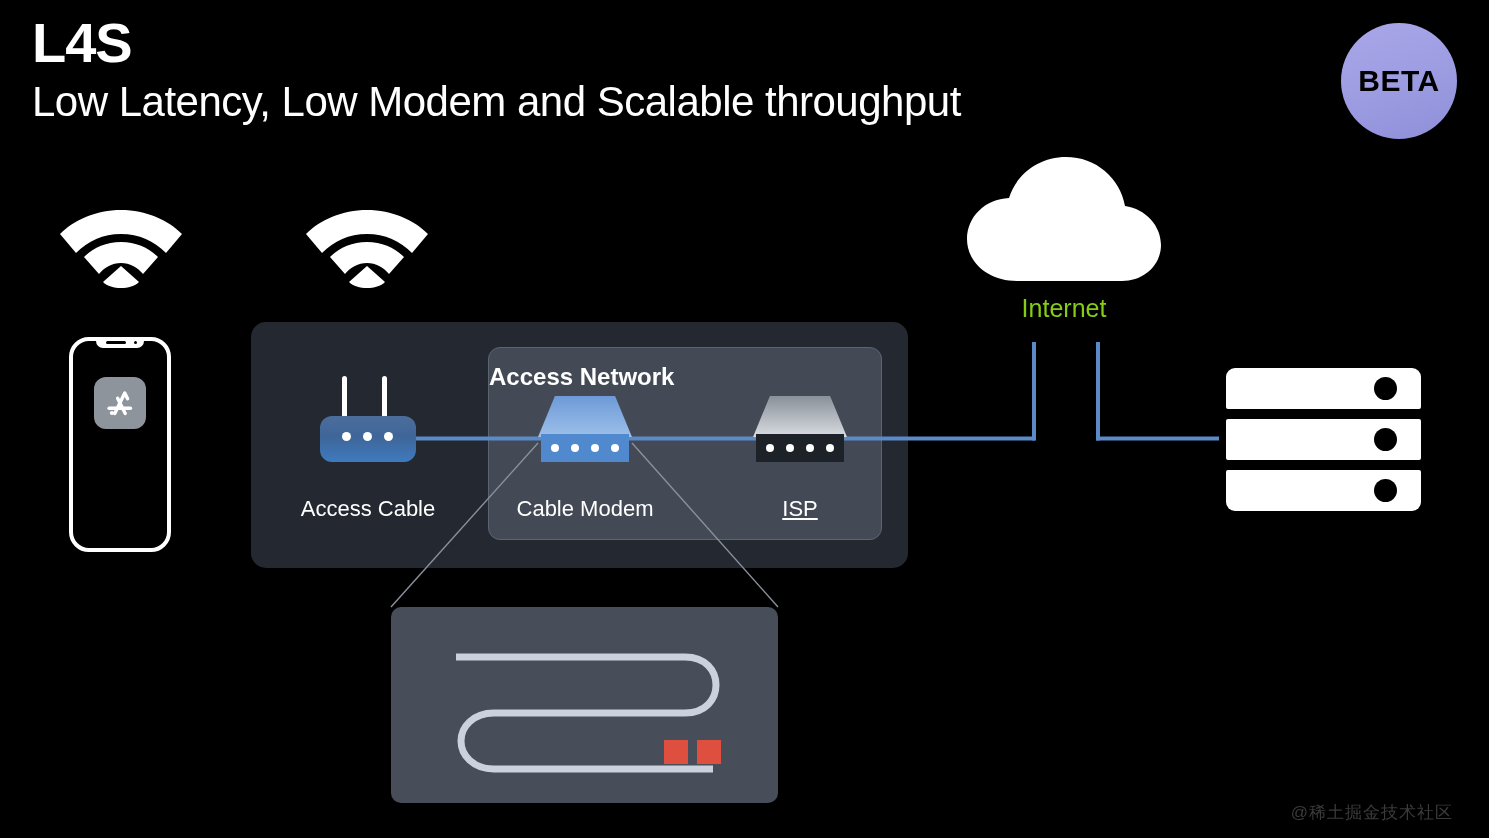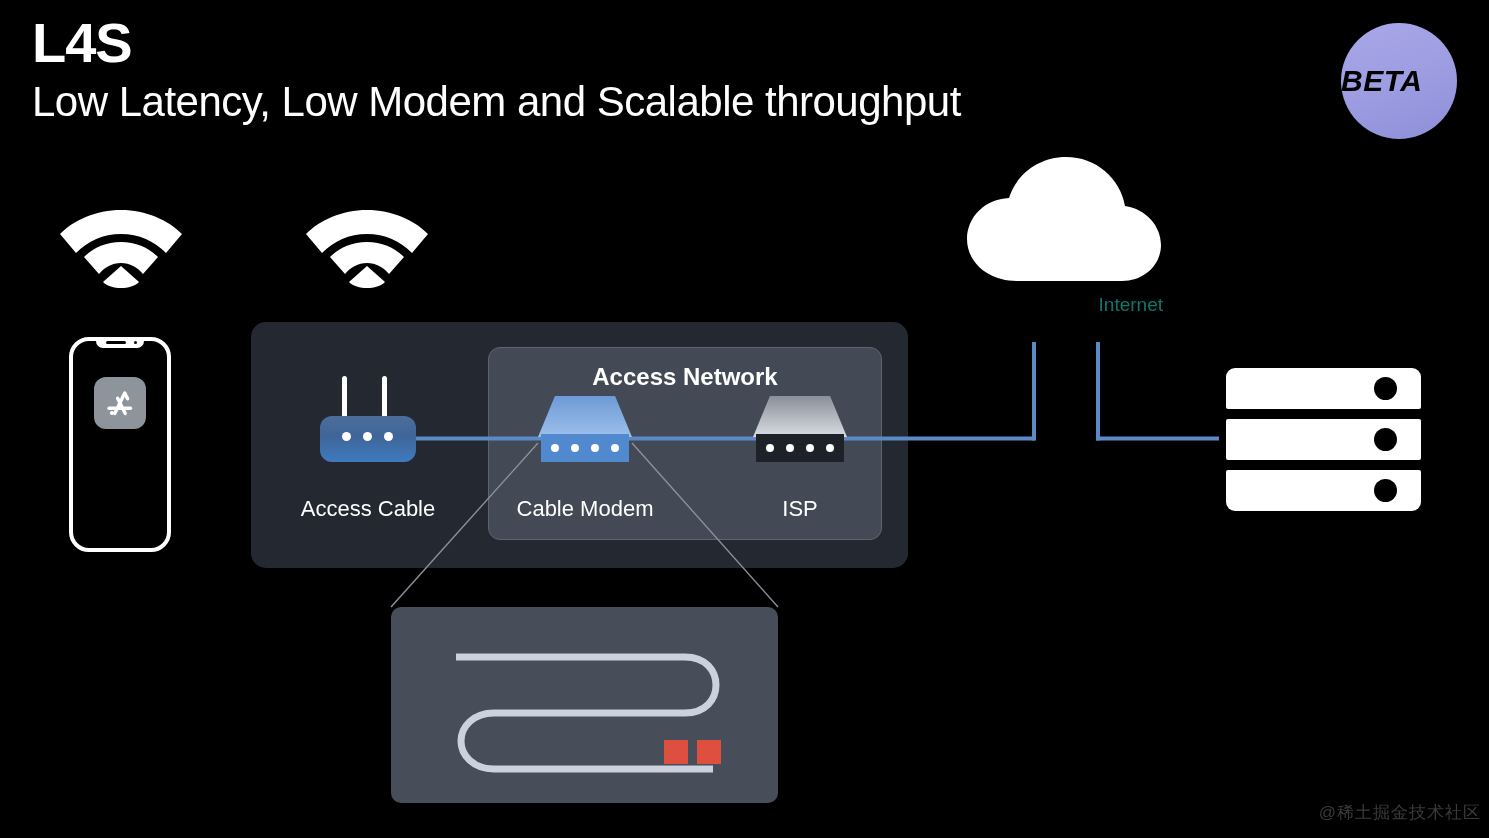--- a/index.html
+++ b/index.html
@@ -50,21 +50,21 @@
   .beta-badge {
     position: absolute;
     left: 1341px;
     top: 23px;
     width: 116px;
     height: 116px;
     border-radius: 50%;
     background: linear-gradient(160deg, #a9a7e8 0%, #9f9ee3 45%, #8d8fd8 100%);
     display: flex;
     align-items: center;
-    font-style: italic;
+    justify-content: center;
   }
   .beta-badge span {
     color: #000000;
     font-size: 30px;
     font-weight: 700;
     letter-spacing: 0.5px;
   }
 
   
   .wifi {
@@ -155,21 +155,20 @@
     background: #434a56;
     border: 1px solid #5c6472;
     border-radius: 12px;
     box-sizing: border-box;
   }
   .inner-panel-title {
     position: absolute;
     left: 0;
     right: 0;
     top: 15px;
-    text-align: center;
     font-size: 24px;
     font-weight: 700;
     color: #ffffff;
   }
 
   
   .linelayer {
     position: absolute;
     inset: 0;
     width: 1489px;
@@ -267,40 +266,40 @@
   .dev-label {
     position: absolute;
     text-align: center;
     font-size: 22px;
     font-weight: 400;
     color: #ffffff;
     white-space: nowrap;
   }
   .label-ap    { left: 258px; top: 496px; width: 220px; }
   .label-modem { left: 475px; top: 496px; width: 220px; text-align: center; }
-  .label-isp   { left: 690px; top: 496px; width: 220px; }
+  .label-isp   { left: 690px; top: 496px; width: 220px; text-decoration: underline; }
 
   
   .cloud {
     position: absolute;
     left: 965px;
     top: 155px;
     width: 198px;
     height: 126px;
   }
   .cloud svg { display: block; width: 198px; height: 126px; }
   .cloud-label {
     position: absolute;
     left: 965px;
     top: 294px;
     width: 198px;
-    text-align: right;
-    font-size: 19px;
+    text-align: center;
+    font-size: 25px;
     font-weight: 400;
-    color: #0f766e;
+    color: #84cc16;
     white-space: nowrap;
   }
 
   
   .server {
     position: absolute;
     left: 1226px;
     top: 368px;
     width: 195px;
     height: 143px;
@@ -349,21 +348,21 @@
     width: 24px;
     height: 24px;
     background: #df4f3f;
   }
   .pkt.p1 { left: 273px; top: 133px; }
   .pkt.p2 { left: 306px; top: 133px; }
 
   
   .watermark {
     position: absolute;
-    right: 8px;
+    right: 36px;
     bottom: 14px;
     font-size: 17px;
     color: #3b3b3b;
     letter-spacing: 1px;
     white-space: nowrap;
   }
 </style>
 </head>
 <body>
 

